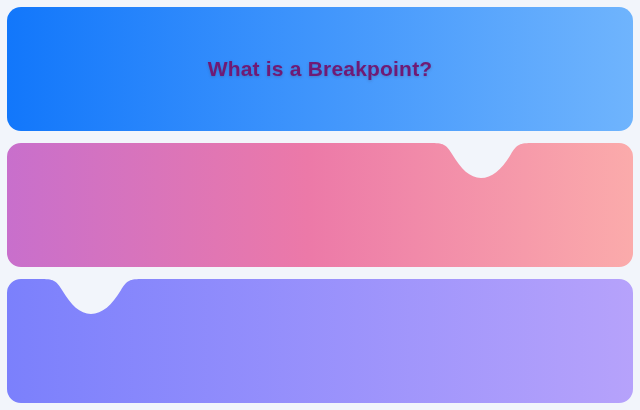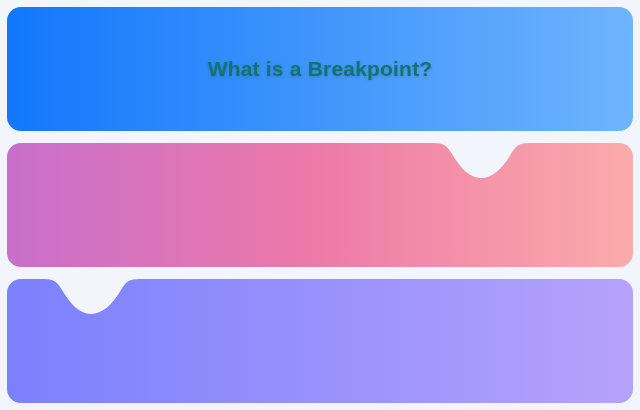--- a/index.html
+++ b/index.html
@@ -26,21 +26,21 @@
   .card svg {
     display: block;
     width: 640px;
     height: 100%;
   }
   .card-label {
     position: absolute;
     left: 0;
     width: 640px;
     text-align: center;
-    color: #0f766e;
+    color: #701a75;
     font-weight: bold;
     font-size: 21px;
     letter-spacing: 0.2px;
     text-shadow: 0 1px 3px rgba(60, 60, 90, 0.30);
     white-space: nowrap;
     pointer-events: none;
   }
   #card-1 { top: 0px;   height: 138px; }
   #card-2 { top: 140px; height: 134px; }
   #card-3 { top: 276px; height: 134px; }

